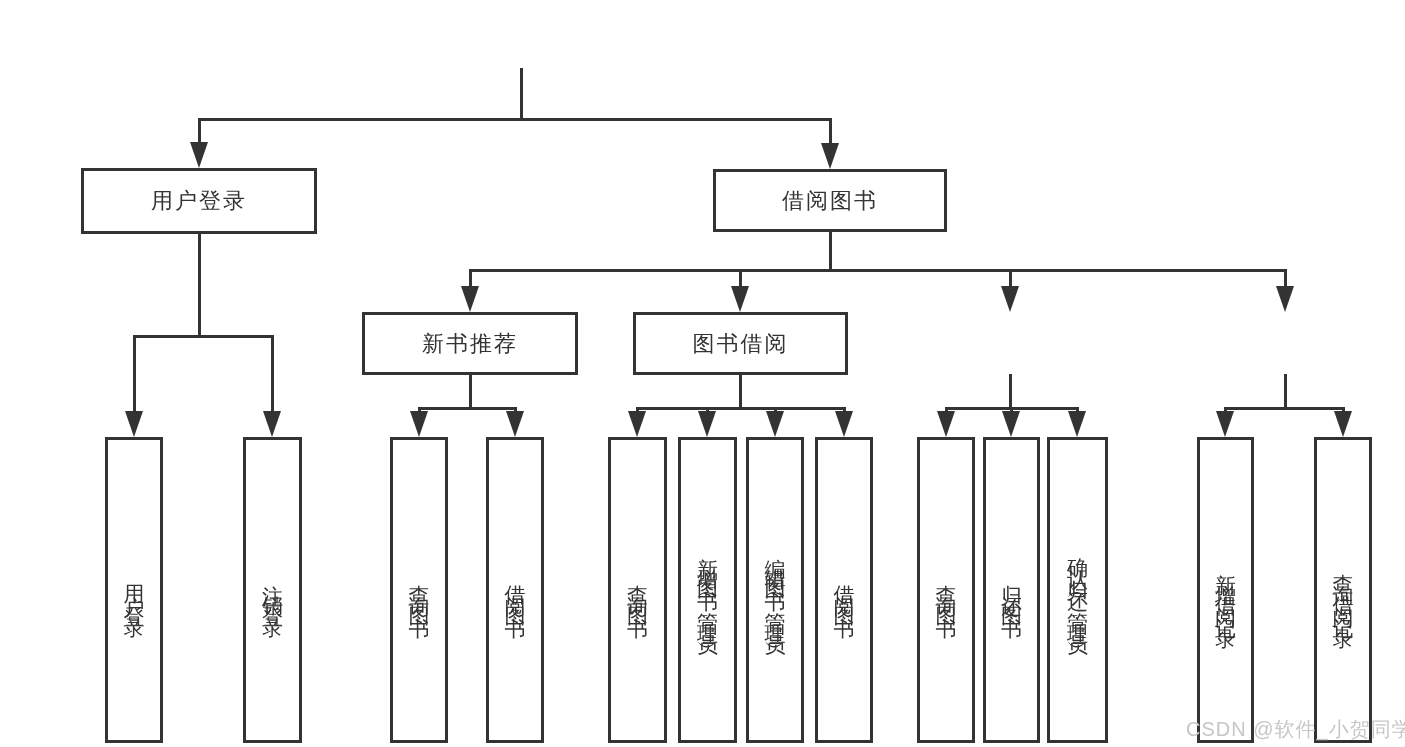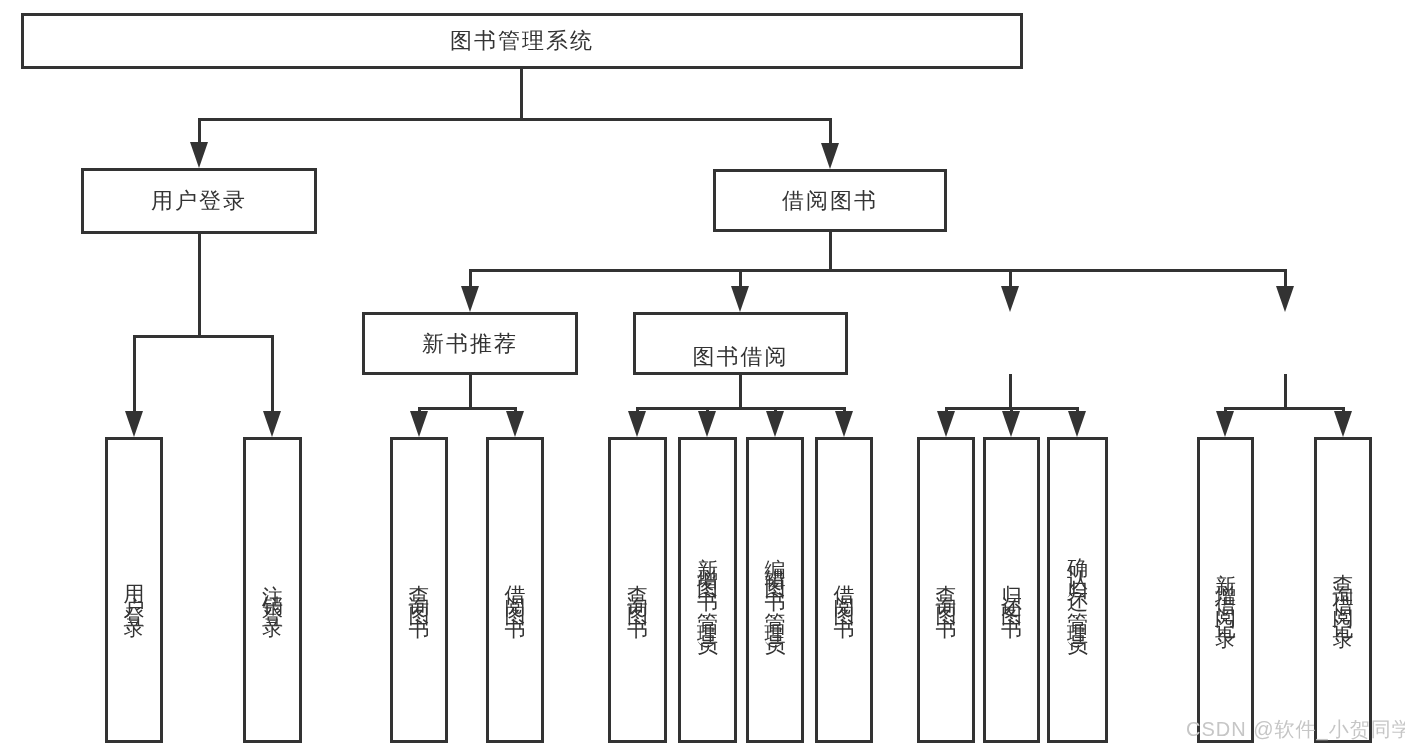--- a/index.html
+++ b/index.html
@@ -77,35 +77,32 @@
   <div class="ah" style="left:628px;  top:411px;"></div>
   <div class="ah" style="left:698px;  top:411px;"></div>
   <div class="ah" style="left:766px;  top:411px;"></div>
   <div class="ah" style="left:835px;  top:411px;"></div>
   <div class="ah" style="left:937px;  top:411px;"></div>
   <div class="ah" style="left:1002px; top:411px;"></div>
   <div class="ah" style="left:1068px; top:411px;"></div>
   <div class="ah" style="left:1216px; top:411px;"></div>
   <div class="ah" style="left:1334px; top:411px;"></div>
 
-  <div class="box" style="left:21px; top:13px; width:1002px; height:56px;">
-    <span class="lbl">图书管理系统</span>
-  </div>
 
   <div class="box" style="left:81px; top:168px; width:236px; height:66px;">
     <span class="lbl">用户登录</span>
   </div>
   <div class="box" style="left:713px; top:169px; width:234px; height:63px;">
     <span class="lbl">借阅图书</span>
   </div>
 
   <div class="box" style="left:362px; top:312px; width:216px; height:63px;font-family:Liberation Mono, monospace;">
     <span class="lbl">新书推荐</span>
   </div>
-  <div class="box" style="left:633px; top:312px; width:215px; height:63px;align-items:flex-end;">
+  <div class="box" style="left:633px; top:312px; width:215px; height:63px;">
     <span class="lbl">图书借阅</span>
   </div>
 
   <div class="box v" style="left:105px; top:437px; width:58px; height:306px;">
     <span class="lbl">用户登录</span>
   </div>
   <div class="box v" style="left:243px; top:437px; width:59px; height:306px;">
     <span class="lbl">注销登录</span>
   </div>
 

